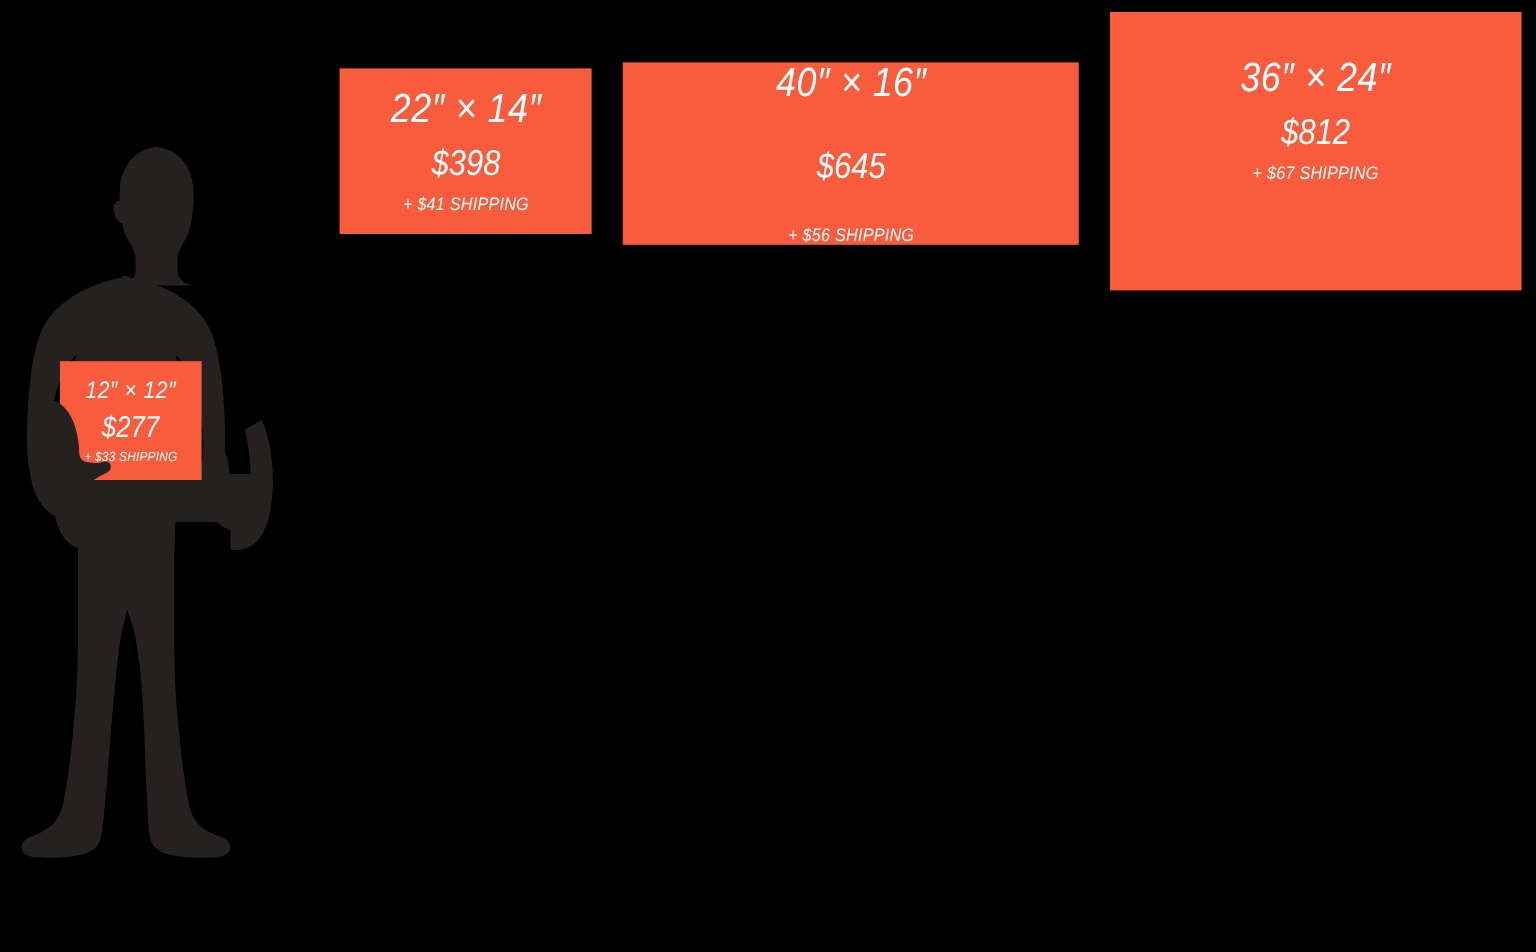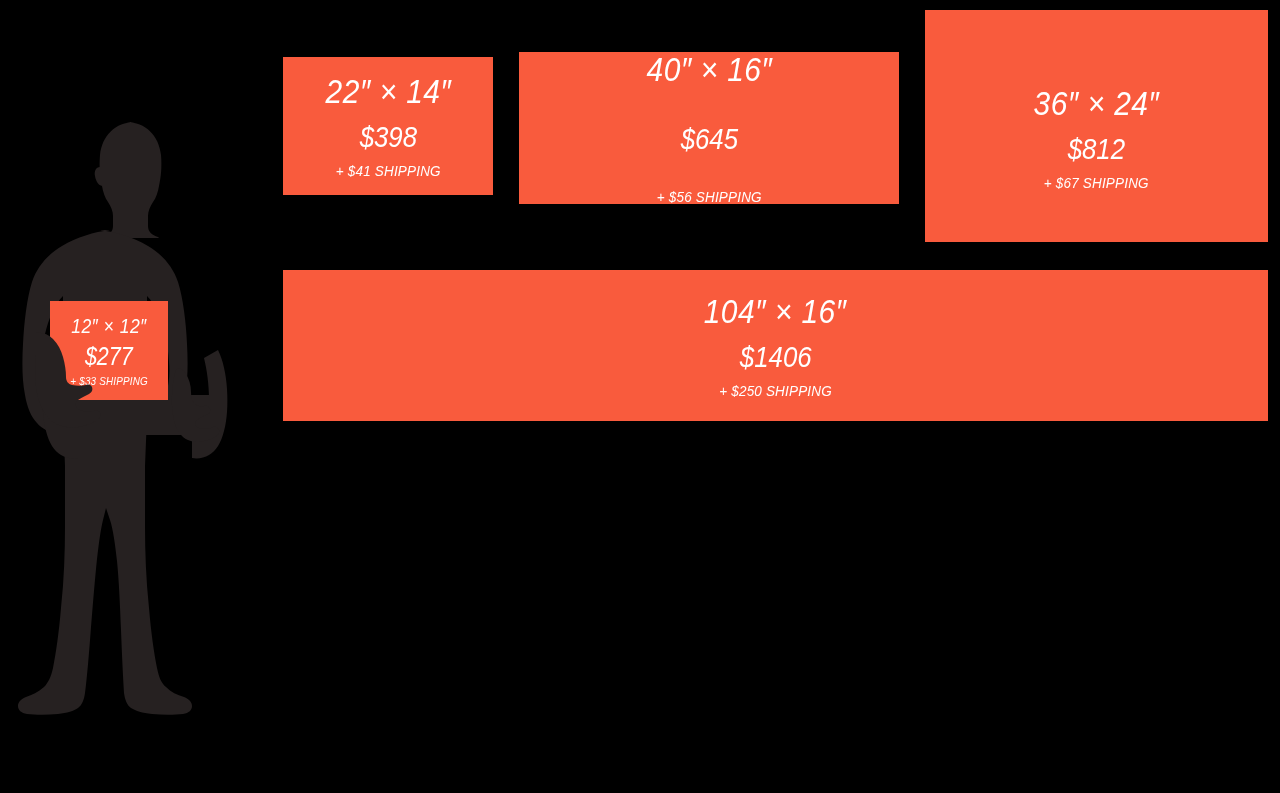--- a/index.html
+++ b/index.html
@@ -65,21 +65,21 @@
     margin-top: 11px;
     white-space: nowrap;
     letter-spacing: 0.2px;
     transform: scaleX(0.9);
   }
 
   
   #panel-22x14 { left: 283px; top: 57px;  width: 210px; height: 138px; }
   #panel-40x16 { left: 519px; top: 52px;  width: 380px; height: 152px; justify-content: space-between; }
   #panel-36x24 { left: 925px; top: 10px;  width: 343px; height: 232px;
-                 justify-content: flex-start; padding-top: 76px; }
+                 justify-content: flex-start; padding-top: 38px; }
   #panel-104x16{ left: 283px; top: 270px; width: 985px; height: 151px; }
 
   
   #panel-12x12 {
     left: 50px; top: 301px; width: 118px; height: 99px;
     z-index: 2;
     text-align: right;
   }
   #panel-12x12 .dim   { font-size: 20px; margin-top: 2px; }
   #panel-12x12 .price { font-size: 25px; margin-top: 8px; }
@@ -266,19 +266,14 @@
     <div class="price">$645</div>
     <div class="ship">+ $56 SHIPPING</div>
   </div>
 
   <div class="panel" id="panel-36x24">
     <div class="dim">36″ × 24″</div>
     <div class="price">$812</div>
     <div class="ship">+ $67 SHIPPING</div>
   </div>
 
-  <div class="panel" id="panel-104x16">
-    <div class="dim">104″ × 16″</div>
-    <div class="price">$1406</div>
-    <div class="ship">+ $250 SHIPPING</div>
-  </div>
 
 </div>
 
 </body></html>

